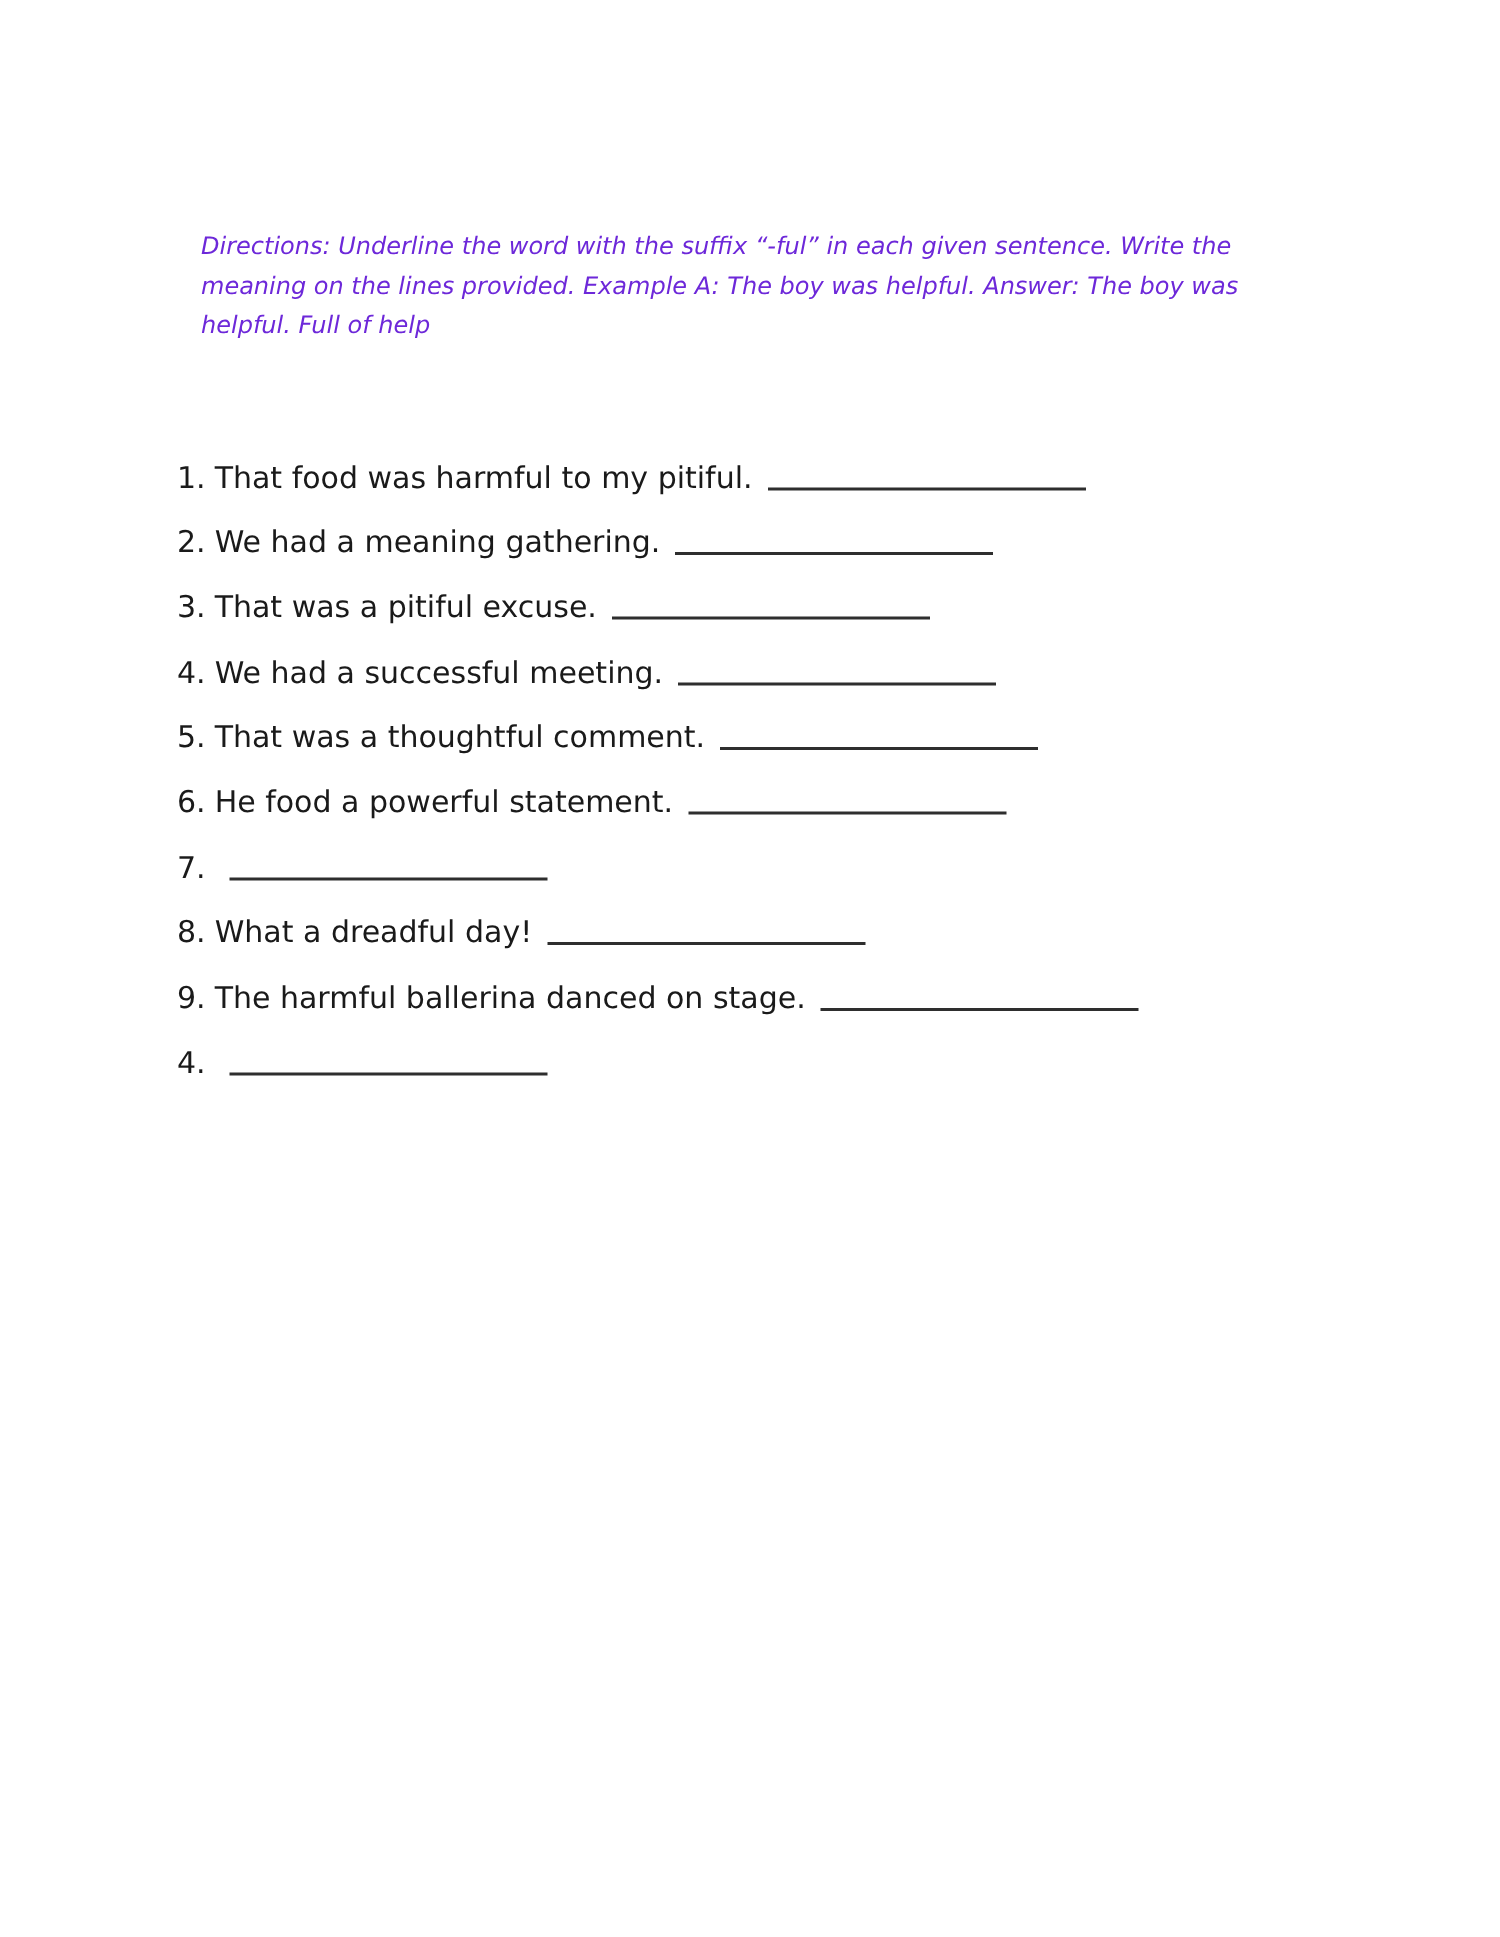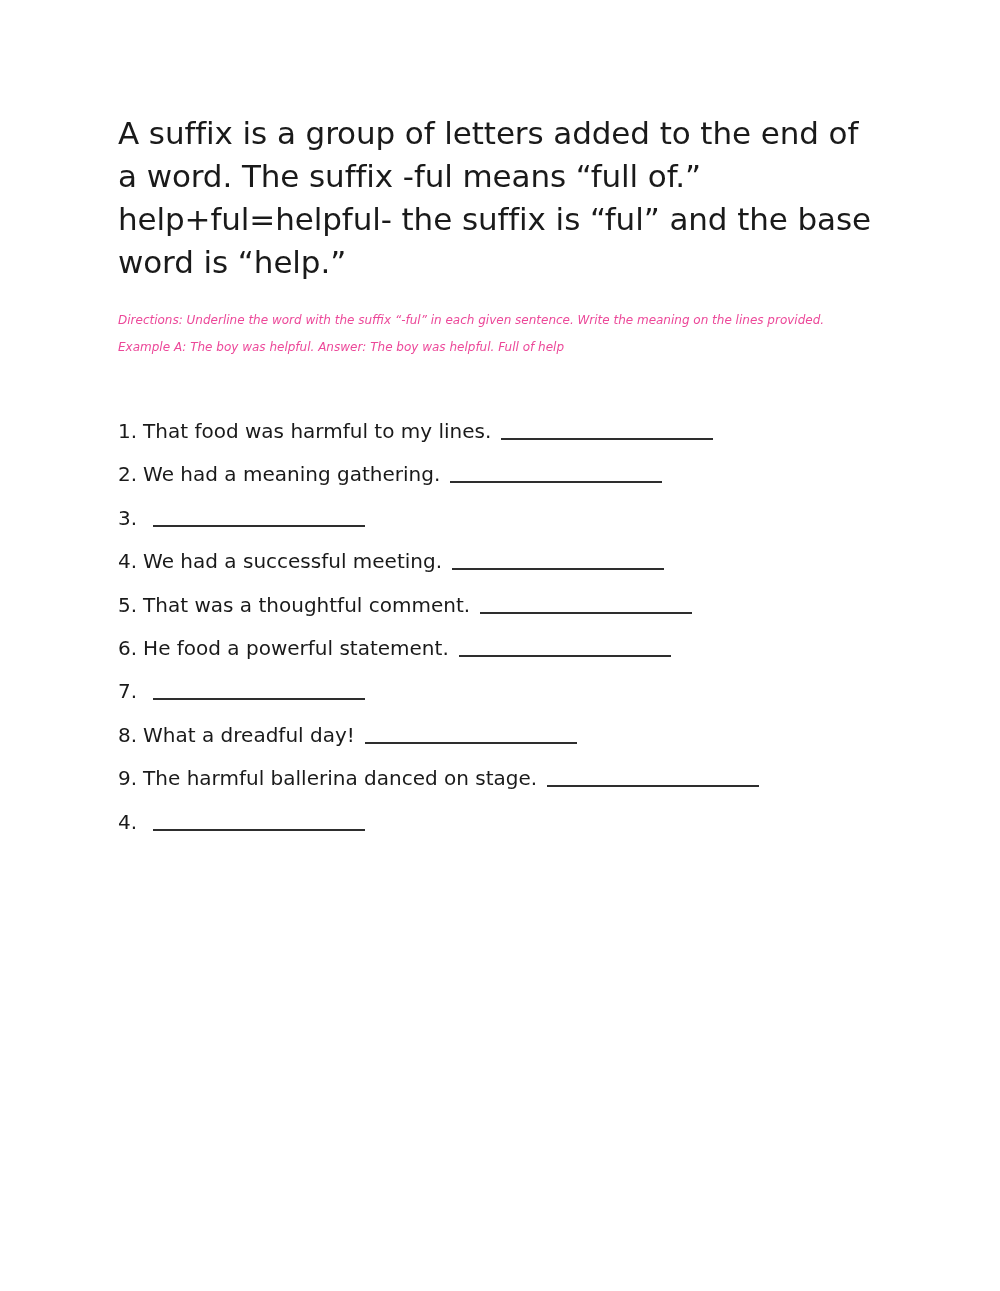--- a/index.html
+++ b/index.html
@@ -32,27 +32,27 @@
     line-height: 43px;
     font-weight: 400;
     letter-spacing: -0.1px;
     color: #1a1a1a;
     margin: 0;
     white-space: pre-wrap;
   }
 
   
   .directions {
-    margin: 0;
+    margin: 16px;
     padding-top: 23px;
-    font-size: 12px;
+    font-size: 16px;
     line-height: 26.5px;
     font-style: italic;
     font-family: "DejaVu Sans", "Liberation Sans", sans-serif;
-    color: #ec4899;
+    color: #6d28d9;
     width: 756px;
   }
 
   
   .question-list {
     list-style: none;
     margin: 0;
     padding: 0;
     padding-top: 59px;
   }
@@ -86,40 +86,40 @@
     position: relative;
     top: 2px;
   }
 </style>
 </head>
 <body>
 
 <div class="page">
   <div class="content">
 
-    <h1 class="heading">A suffix is a group of letters added to the end of a word. The suffix -ful means “full of.” help+ful=helpful- the suffix is “ful” and the base word is “help.”</h1>
 
     <p class="directions">Directions: Underline the word with the suffix “-ful” in each given sentence. Write the meaning on the lines provided. Example A: The boy was helpful. Answer: The boy was helpful. Full of help</p>
 
     <ol class="question-list">
 
       <li class="question-item">
         <span class="q-number">1.</span>
-        <span class="q-text">That food was harmful to my lines.</span>
+        <span class="q-text">That food was harmful to my pitiful.</span>
         <span class="q-blank"></span>
       </li>
 
       <li class="question-item">
         <span class="q-number">2.</span>
         <span class="q-text">We had a meaning gathering.</span>
         <span class="q-blank"></span>
       </li>
 
       <li class="question-item">
         <span class="q-number">3.</span>
+        <span class="q-text">That was a pitiful excuse.</span>
         <span class="q-blank"></span>
       </li>
 
       <li class="question-item">
         <span class="q-number">4.</span>
         <span class="q-text">We had a successful meeting.</span>
         <span class="q-blank"></span>
       </li>
 
       <li class="question-item">

